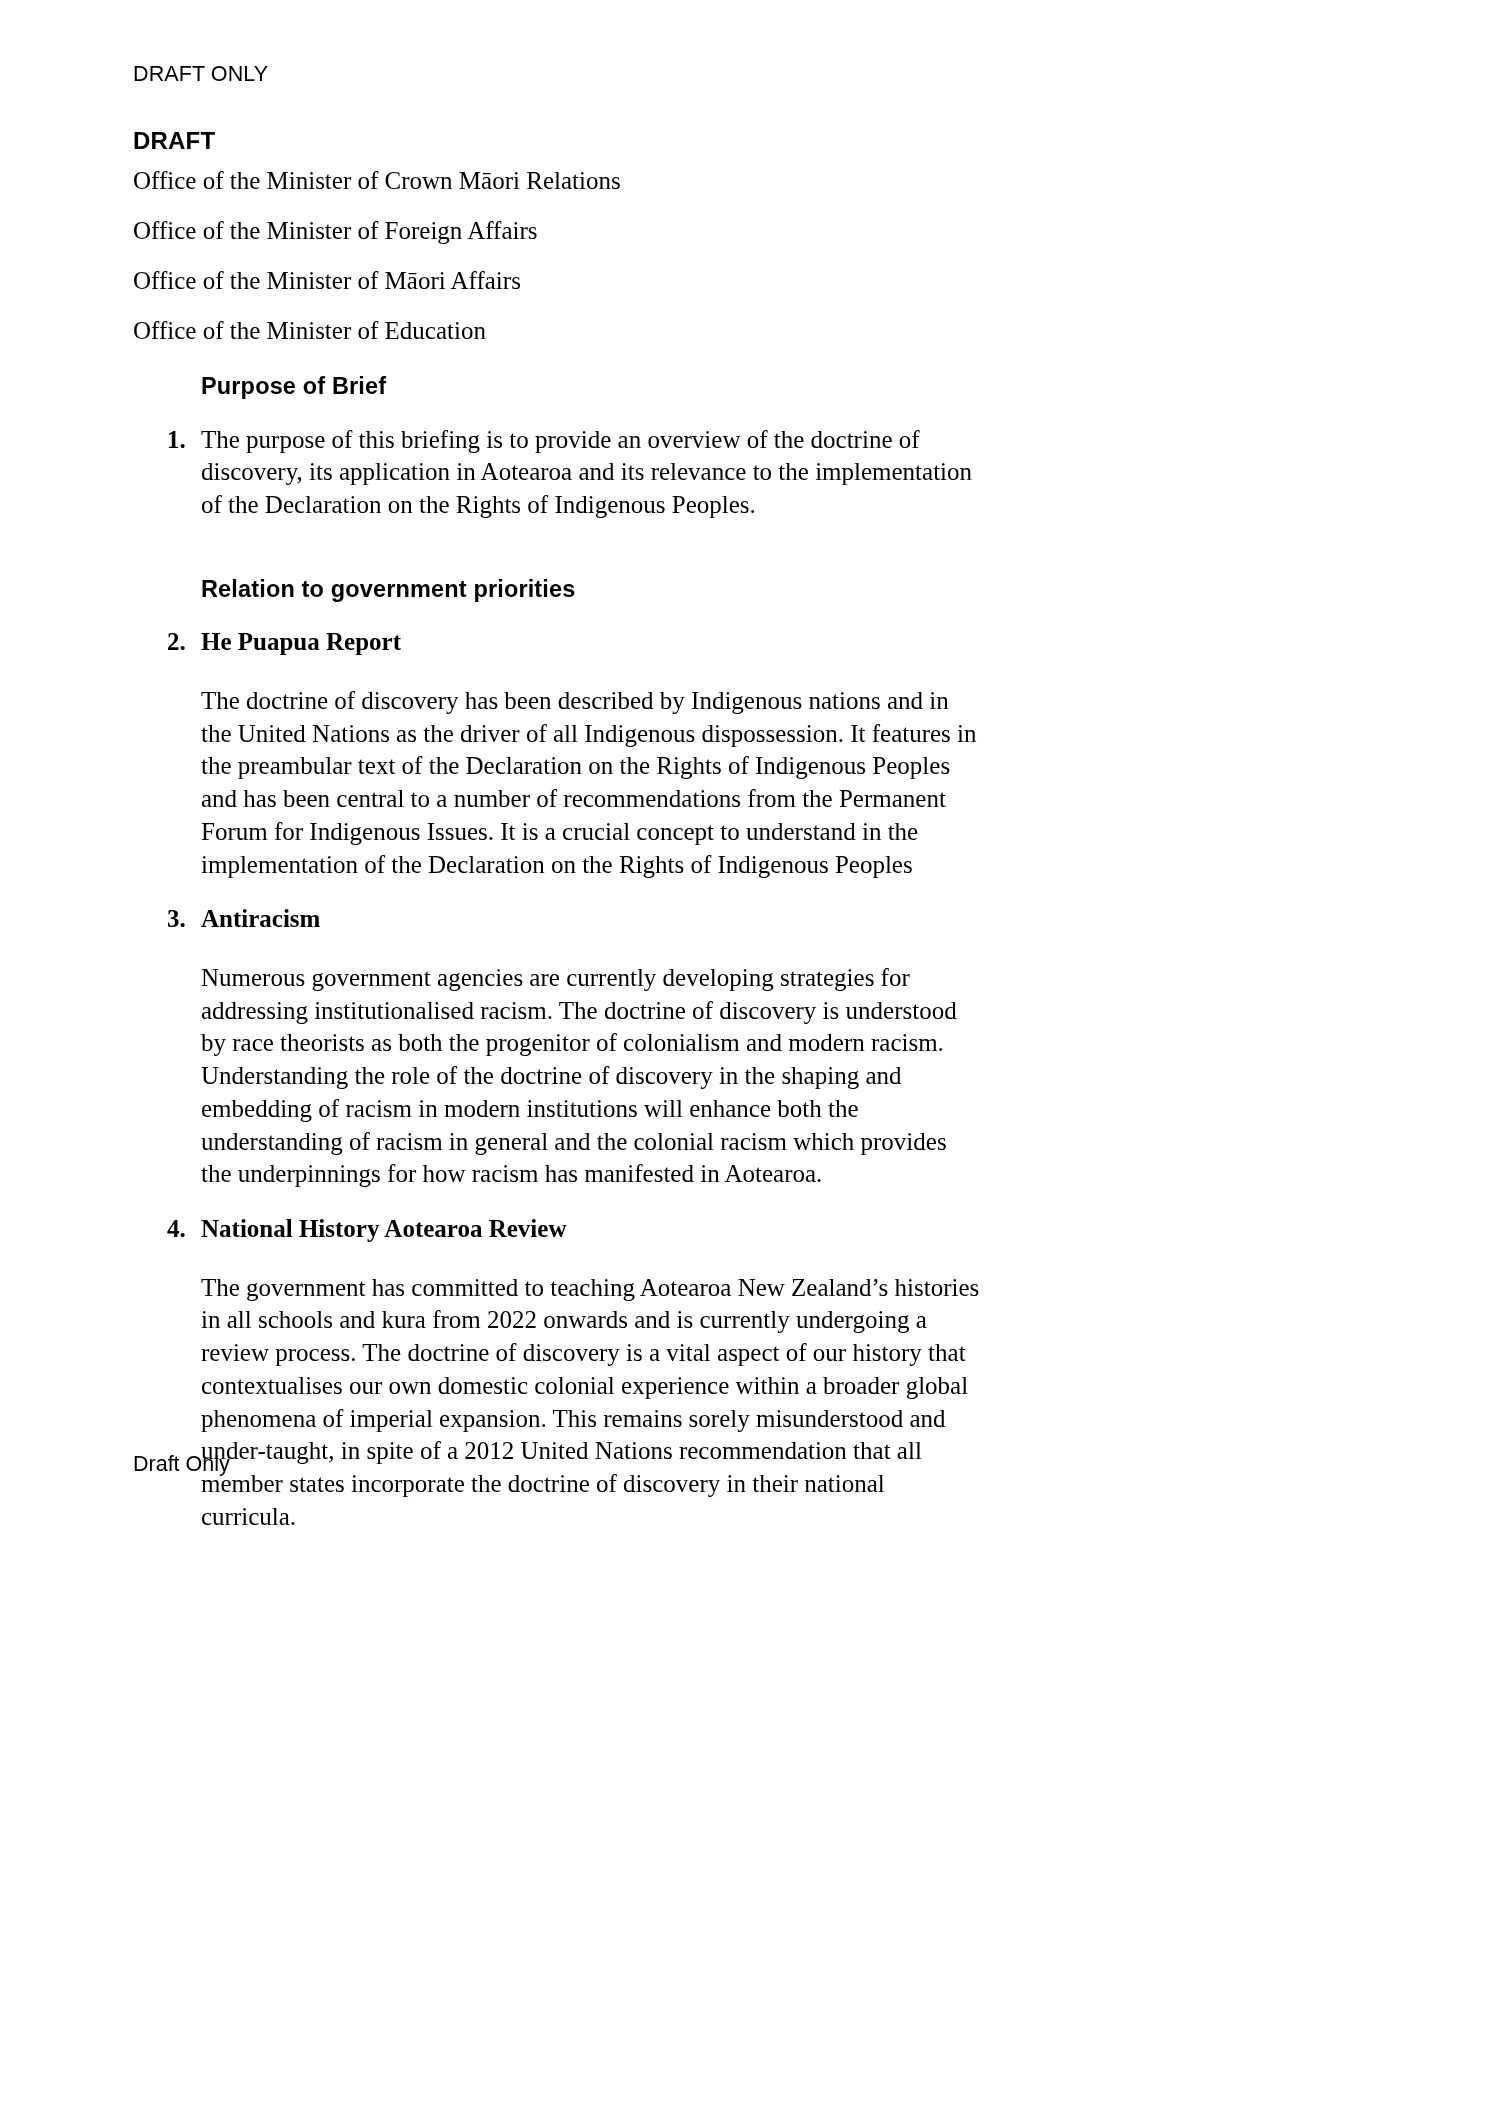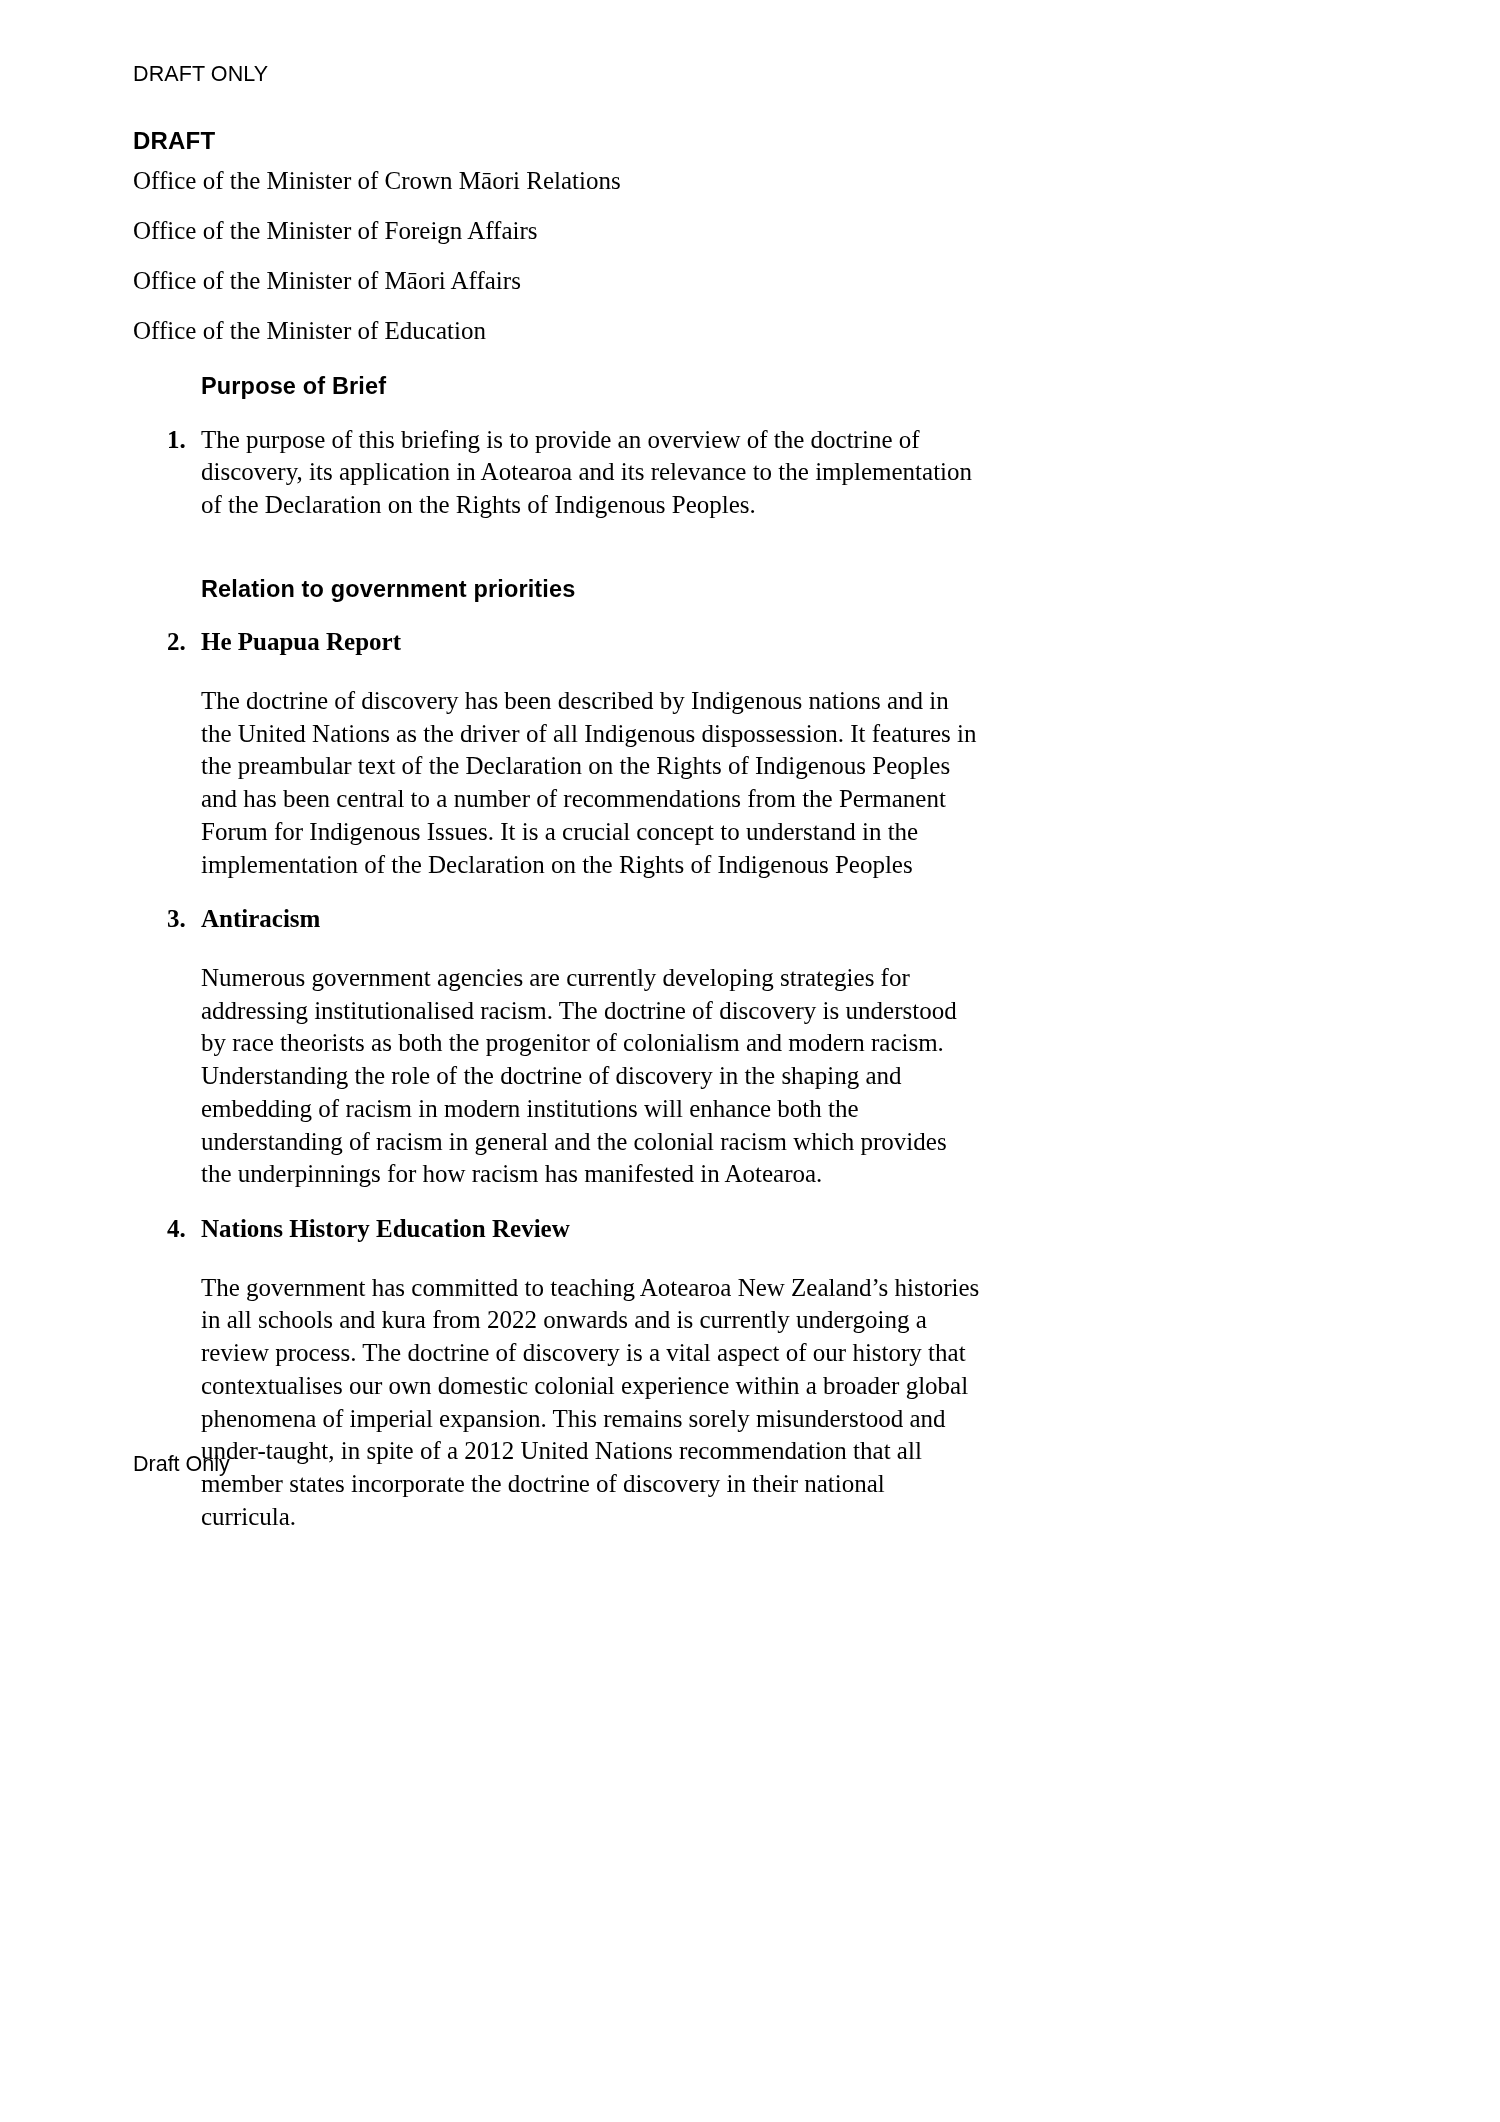--- a/index.html
+++ b/index.html
@@ -151,21 +151,21 @@
       </li>
 
       <li class="num-item">
         <span class="num-marker">3.</span>
         <p class="item-title">Antiracism</p>
         <p class="para item-body">Numerous government agencies are currently developing strategies for addressing institutionalised racism. The doctrine of discovery is understood by race theorists as both the progenitor of colonialism and modern racism. Understanding the role of the doctrine of discovery in the shaping  and embedding of racism in modern institutions will enhance both the understanding of racism in general and the colonial racism which provides the underpinnings for how racism has manifested in Aotearoa.</p>
       </li>
 
       <li class="num-item">
         <span class="num-marker">4.</span>
-        <p class="item-title">Nations History Education Review</p>
+        <p class="item-title">National History Aotearoa Review</p>
         <p class="para item-body">The government has committed to teaching Aotearoa New Zealand’s histories in all schools and kura from 2022 onwards and is currently undergoing a review process. The doctrine of discovery is a vital aspect of our history that contextualises our own domestic colonial experience within a broader global phenomena of imperial expansion. This remains sorely misunderstood and under-taught, in spite of a 2012 United Nations recommendation that all member states incorporate the doctrine of discovery in their national curricula.</p>
       </li>
 
     </ul>
 
   </div>
 
   <div class="running-foot">Draft Only</div>
 
 </div>

